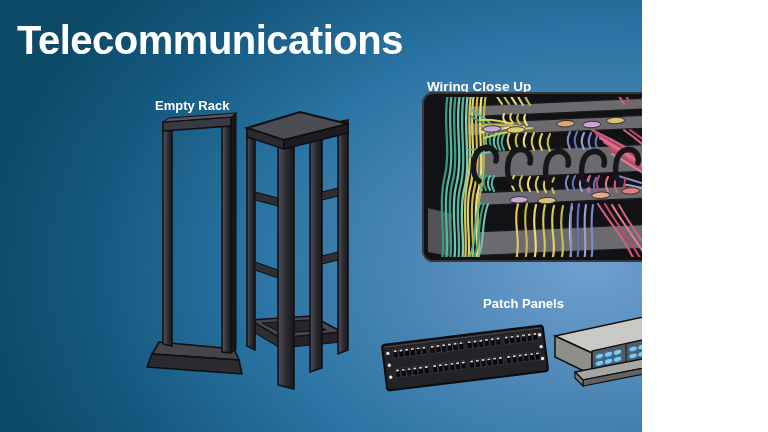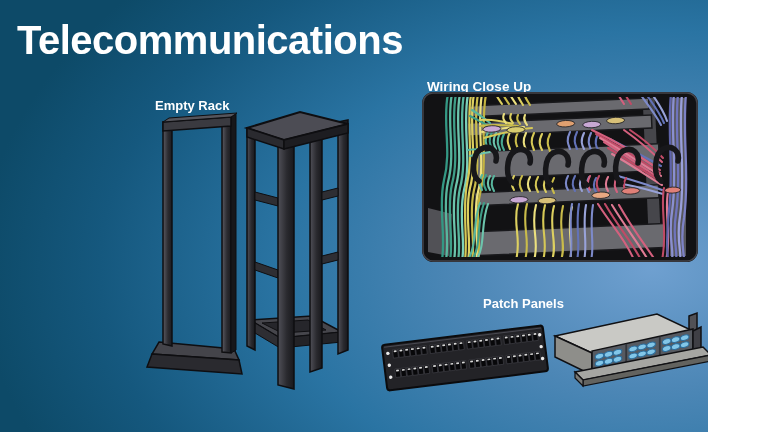--- a/index.html
+++ b/index.html
@@ -1,17 +1,17 @@
 <!DOCTYPE html>
 <html><head>
 <meta charset="utf-8">
 <style>
   html,body{margin:0;padding:0;}
   .stage{
-    position:relative;width:708px;height:432px;overflow:hidden;
+    position:relative;width:642px;height:432px;overflow:hidden;
     font-family:"Liberation Sans",sans-serif;
     background:radial-gradient(95% 100% at 92% 62%,
       #6fa0d0 0%, #4d87b6 28%, #2a74a3 55%, #15587e 82%, #0d4a68 100%);
   }
   .title{
     position:absolute;left:17px;top:19px;margin:0;
     font-size:40px;font-weight:bold;color:#ffffff;letter-spacing:-0.5px;line-height:1.05;
   }
   .label{position:absolute;font-size:13px;font-weight:bold;color:#ffffff;white-space:nowrap;}
   .lbl-empty-rack{left:155px;top:98px;}

